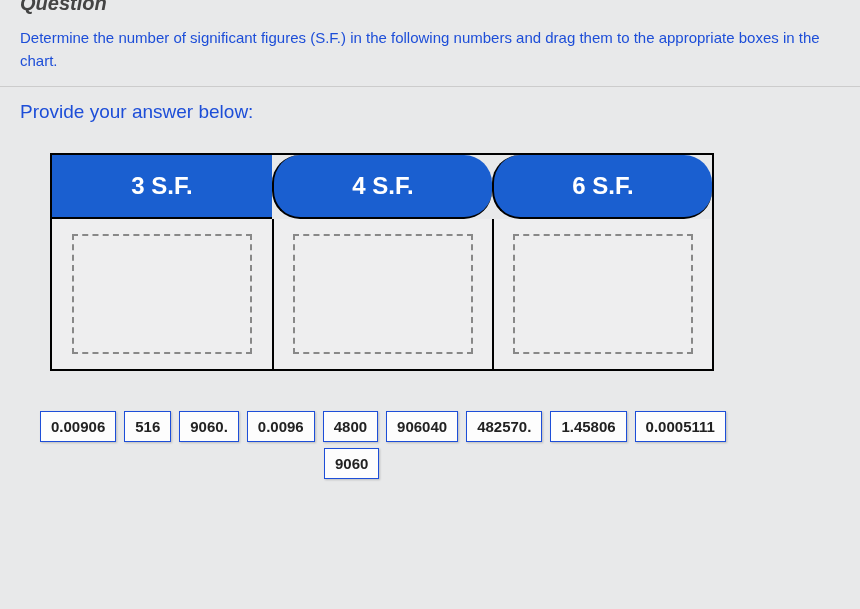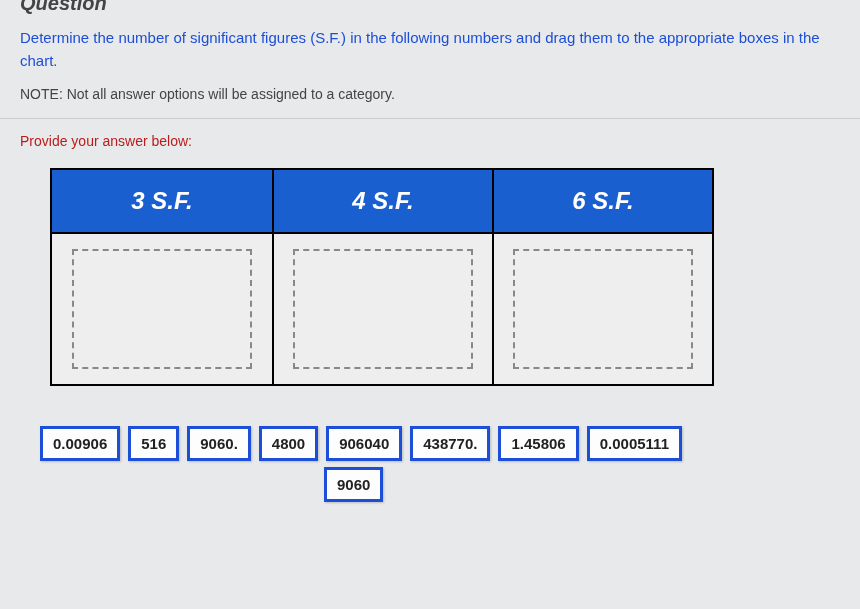--- a/index.html
+++ b/index.html
@@ -31,46 +31,45 @@
     .note {
       font-size: 14px;
       color: #444;
       margin-bottom: 16px;
     }
     .divider {
       border-top: 1px solid #ccc;
       margin: 0 -20px 14px -20px;
     }
     .provide {
-      font-size: 14px;
-      color: #b91c1c;
-      margin-bottom: 19px;
+      font-size: 19px;
+      color: #1d4ed8;
+      margin-bottom: 30px;
     }
     .table-wrap {
       display: inline-block;
       border: 2px solid #000;
       margin-left: 30px;
     }
     .row {
       display: flex;
-      font-style: italic;
     }
     .hcell {
       width: 220px;
       height: 64px;
       background: #1a5fd0;
       color: #fff;
       font-weight: 700;
       font-size: 24px;
       display: flex;
       align-items: center;
       justify-content: center;
       border-bottom: 2px solid #000;
     }
-    .hcell + .hcell { border-left: 2px solid #000; }
+    .hcell + .hcell { border-left: 2px solid #000; border-radius: 28px; }
     .dcell {
       width: 220px;
       height: 150px;
       background: #eeeeef;
       position: relative;
       display: flex;
       align-items: center;
       justify-content: center;
     }
     .dcell + .dcell { border-left: 2px solid #000; }
@@ -83,42 +82,41 @@
     .chips {
       margin-top: 40px;
       margin-left: 20px;
       display: flex;
       flex-wrap: wrap;
       gap: 8px;
       align-items: flex-start;
       max-width: 700px;
     }
     .chip {
-      border: 3px solid #1d4ed8;
+      border: 1px solid #1d4ed8;
       background: #fdfdfd;
       padding: 6px 10px;
       font-size: 15px;
       font-weight: 700;
       color: #222;
       cursor: grab;
       box-shadow: 1px 1px 2px rgba(0,0,0,0.2);
     }
     .chip-row2 {
       margin-left: 280px;
       margin-top: 6px;
       padding-left: 24px;
     }
   </style>
 </head>
 <body>
 
 <div class="container">
   <div class="heading">Question</div>
   <div class="instruction">Determine the number of significant figures (S.F.) in the following numbers and drag them to the appropriate boxes in the chart.</div>
-  <div class="note">NOTE: Not all answer options will be assigned to a category.</div>
   <div class="divider"></div>
   <div class="provide">Provide your answer below:</div>
 
   <div class="table-wrap">
     <div class="row">
       <div class="hcell">3 S.F.</div>
       <div class="hcell">4 S.F.</div>
       <div class="hcell">6 S.F.</div>
     </div>
     <div class="row">
@@ -131,22 +129,23 @@
       <div class="dcell">
         <div class="dropzone"></div>
       </div>
     </div>
   </div>
 
   <div class="chips">
     <div class="chip">0.00906</div>
     <div class="chip">516</div>
     <div class="chip">9060.</div>
+    <div class="chip">0.0096</div>
     <div class="chip">4800</div>
     <div class="chip">906040</div>
-    <div class="chip">438770.</div>
+    <div class="chip">482570.</div>
     <div class="chip">1.45806</div>
     <div class="chip">0.0005111</div>
   </div>
   <div class="chips chip-row2">
     <div class="chip">9060</div>
   </div>
 </div>
 
 </body></html>

